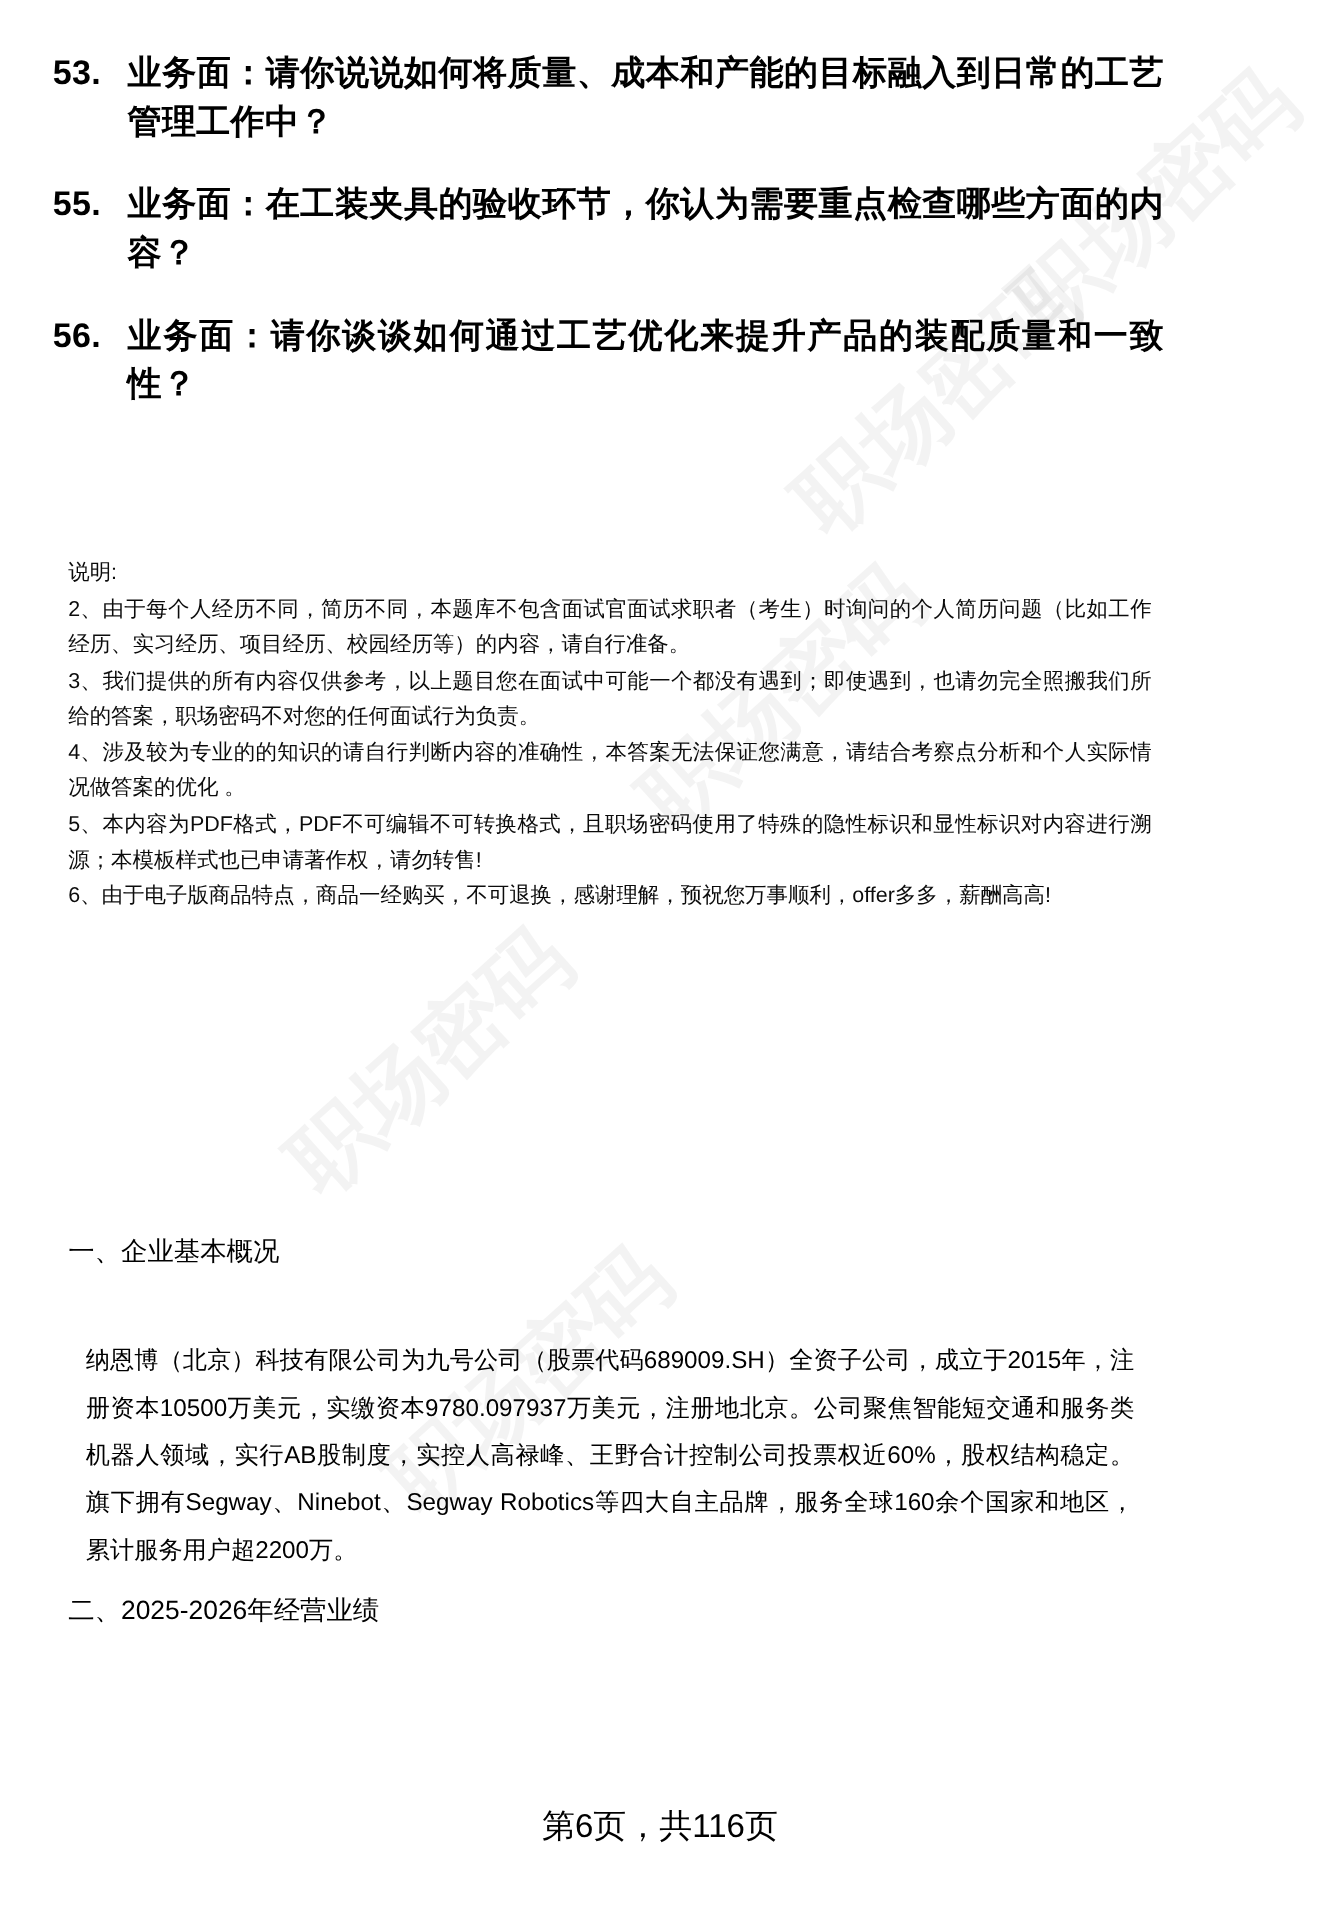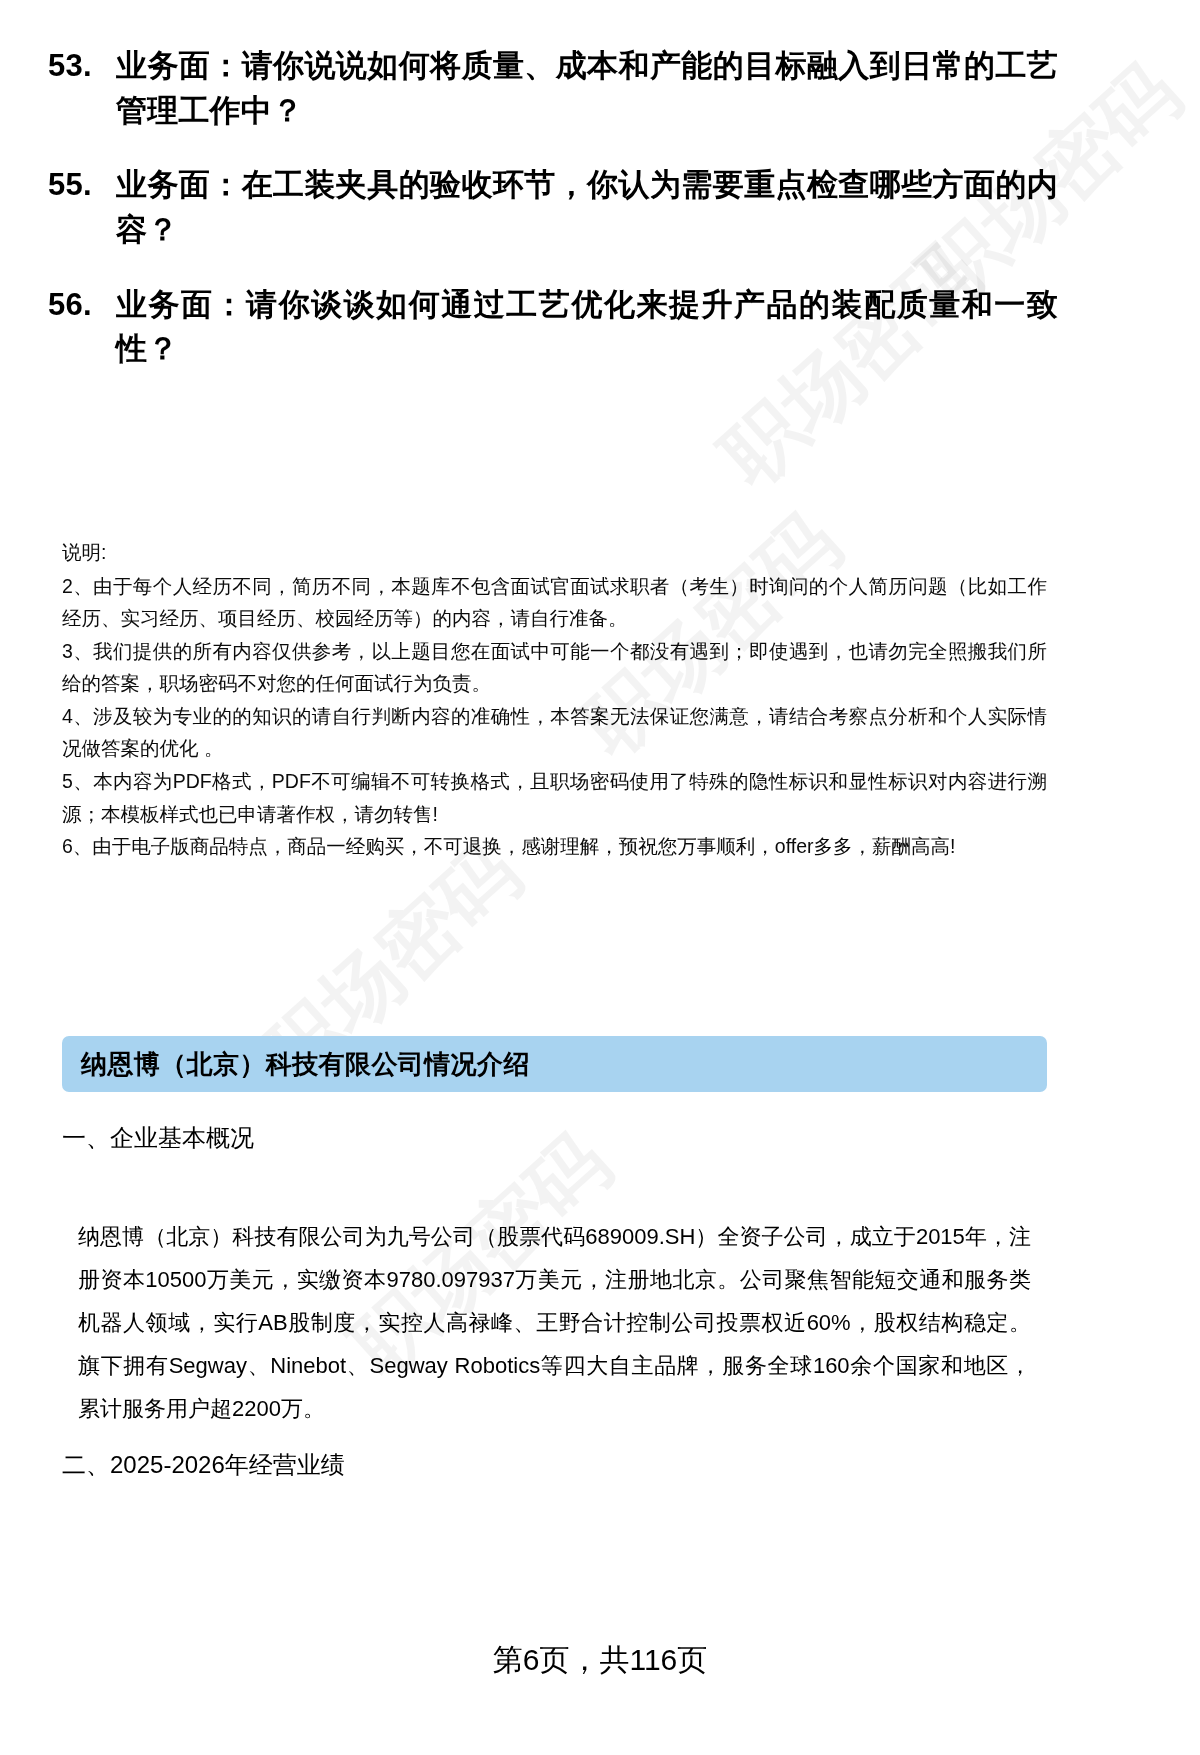--- a/index.html
+++ b/index.html
@@ -79,21 +79,21 @@
     flex: 1 1 auto;
     font-weight: 700;
     text-align: justify;
     text-justify: inter-ideograph;
   }
 
   
   #notes-block {
     position: absolute;
     left: 62px;
-    top: 536px;
+    top: 504px;
     width: 985px;
     font-size: 19.5px;
     line-height: 1.67;
     color: #0b0b0b;
   }
   .notes-heading {
     margin: 0 0 1px 0;
     font-weight: 400;
   }
   .note-line {
@@ -194,23 +194,20 @@
 
   <div id="notes-block">
     <p class="notes-heading">说明:</p>
     <p class="note-line">2、由于每个人经历不同，简历不同，本题库不包含面试官面试求职者（考生）时询问的个人简历问题（比如工作经历、实习经历、项目经历、校园经历等）的内容，请自行准备。</p>
     <p class="note-line">3、我们提供的所有内容仅供参考，以上题目您在面试中可能一个都没有遇到；即使遇到，也请勿完全照搬我们所给的答案，职场密码不对您的任何面试行为负责。</p>
     <p class="note-line">4、涉及较为专业的的知识的请自行判断内容的准确性，本答案无法保证您满意，请结合考察点分析和个人实际情况做答案的优化 。</p>
     <p class="note-line">5、本内容为PDF格式，PDF不可编辑不可转换格式，且职场密码使用了特殊的隐性标识和显性标识对内容进行溯源；本模板样式也已申请著作权，请勿转售!</p>
     <p class="note-line">6、由于电子版商品特点，商品一经购买，不可退换，感谢理解，预祝您万事顺利，offer多多，薪酬高高!</p>
   </div>
 
-  <div id="company-header-box">
-    <span id="company-header-title">纳恩博（北京）科技有限公司情况介绍</span>
-  </div>
 
   <div id="company-body">
     <h2 class="subsection-heading">一、企业基本概况</h2>
     <p class="company-paragraph">纳恩博（北京）科技有限公司为九号公司（股票代码689009.SH）全资子公司，成立于2015年，注册资本10500万美元，实缴资本9780.097937万美元，注册地北京。公司聚焦智能短交通和服务类机器人领域，实行AB股制度，实控人高禄峰、王野合计控制公司投票权近60%，股权结构稳定。旗下拥有Segway、Ninebot、Segway Robotics等四大自主品牌，服务全球160余个国家和地区，累计服务用户超2200万。</p>
     <h2 class="subsection-heading-2">二、2025-2026年经营业绩</h2>
   </div>
 
   <div id="page-footer">第6页，共116页</div>
 
 </div>

